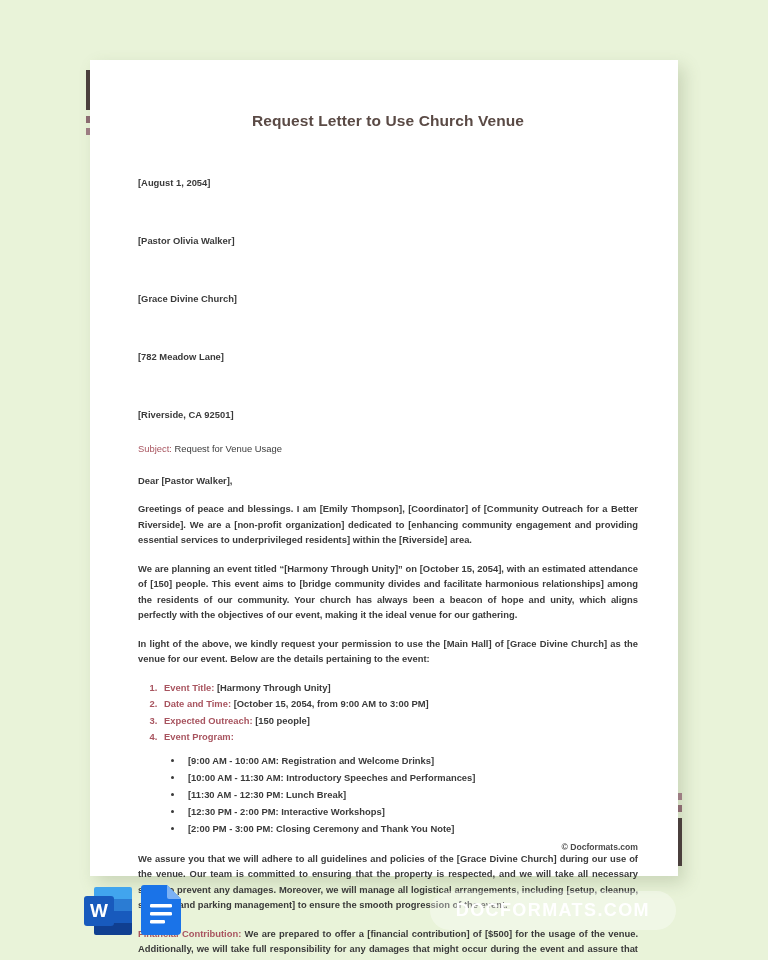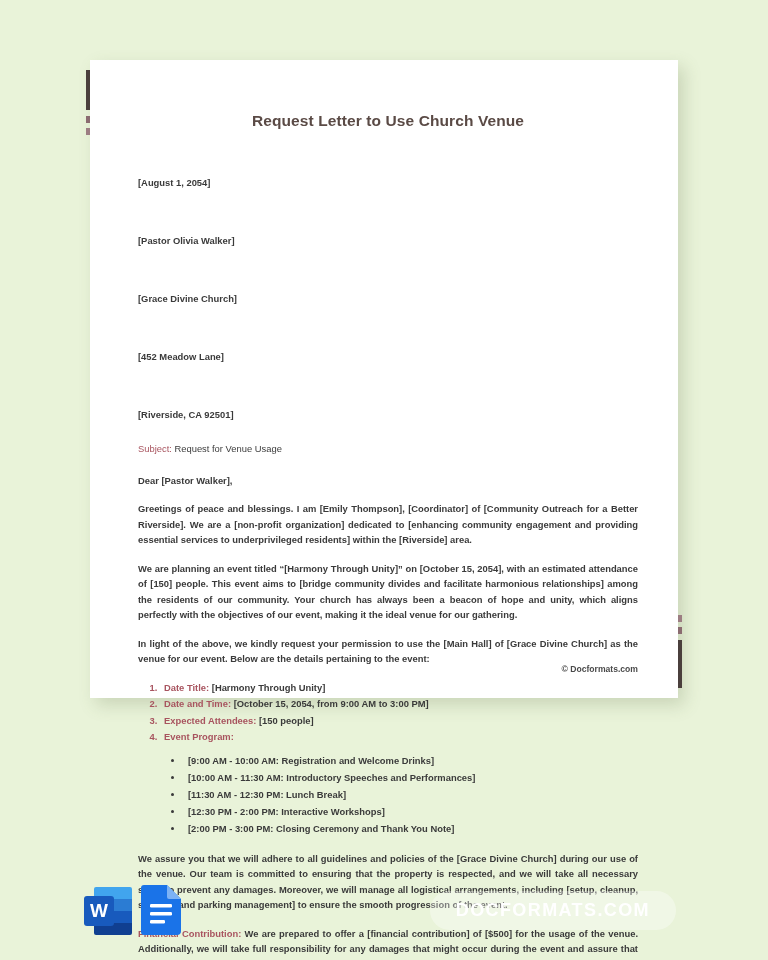--- a/index.html
+++ b/index.html
@@ -14,21 +14,21 @@
     overflow: hidden;
     position: relative;
   }
 
   
   .page-wrap {
     position: absolute;
     left: 90px;
     top: 60px;
     width: 588px;
-    height: 638px;
+    height: 816px;
   }
   .page {
     position: absolute;
     inset: 0;
     background: #ffffff;
     box-shadow: 6px 7px 16px rgba(90, 110, 70, 0.22);
   }
 
   
   .edge-bar {
@@ -252,45 +252,45 @@
   <div class="edge-bar bottom-right-dash2"></div>
 
   <div class="doc-body">
 
     <h1 class="doc-title">Request Letter to Use Church Venue</h1>
 
     <div class="addr-line first">[August 1, 2054]</div>
 
     <div class="addr-line">[Pastor Olivia Walker]</div>
     <div class="addr-line">[Grace Divine Church]</div>
-    <div class="addr-line">[452 Meadow Lane]</div>
+    <div class="addr-line">[782 Meadow Lane]</div>
     <div class="addr-line">[Riverside, CA 92501]</div>
 
     <div class="subject-line">
       <span class="accent">Subject:</span>
       <span>Request for Venue Usage</span>
     </div>
 
     <div class="salutation">Dear [Pastor Walker],</div>
 
     <p class="para">Greetings of peace and blessings. I am [Emily Thompson], [Coordinator] of [Community Outreach for a Better Riverside]. We are a [non-profit organization] dedicated to [enhancing community engagement and providing essential services to underprivileged residents] within the [Riverside] area.</p>
     <p class="para">We are planning an event titled “[Harmony Through Unity]” on [October 15, 2054], with an estimated attendance of [150] people. This event aims to [bridge community divides and facilitate harmonious relationships] among the residents of our community. Your church has always been a beacon of hope and unity, which aligns perfectly with the objectives of our event, making it the ideal venue for our gathering.</p>
     <p class="para">In light of the above, we kindly request your permission to use the [Main Hall] of [Grace Divine Church] as the venue for our event. Below are the details pertaining to the event:</p>
 
     <ol class="details">
       <li>
-        <span>Date Title:</span>
+        <span>Event Title:</span>
         <span class="val">[Harmony Through Unity]</span>
       </li>
       <li>
         <span>Date and Time:</span>
         <span class="val">[October 15, 2054, from 9:00 AM to 3:00 PM]</span>
       </li>
       <li>
-        <span>Expected Attendees:</span>
+        <span>Expected Outreach:</span>
         <span class="val">[150 people]</span>
       </li>
       <li>
         <span>Event Program:</span>
         <span class="val"></span>
       </li>
     </ol>
 
     <ul class="program">
       <li>[9:00 AM - 10:00 AM: Registration and Welcome Drinks]</li>

